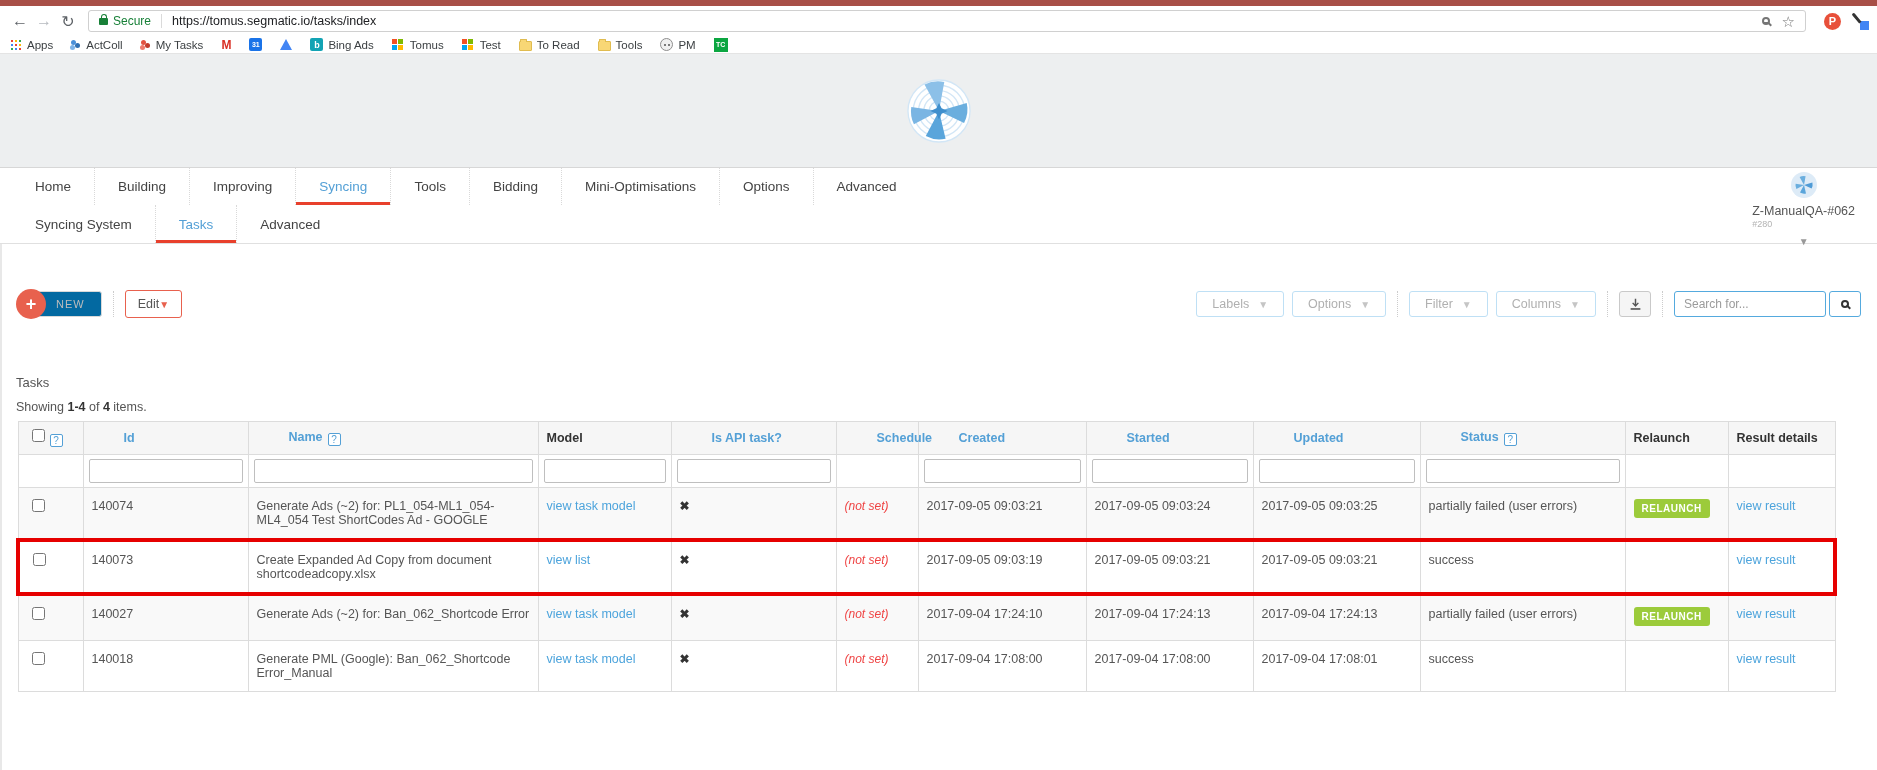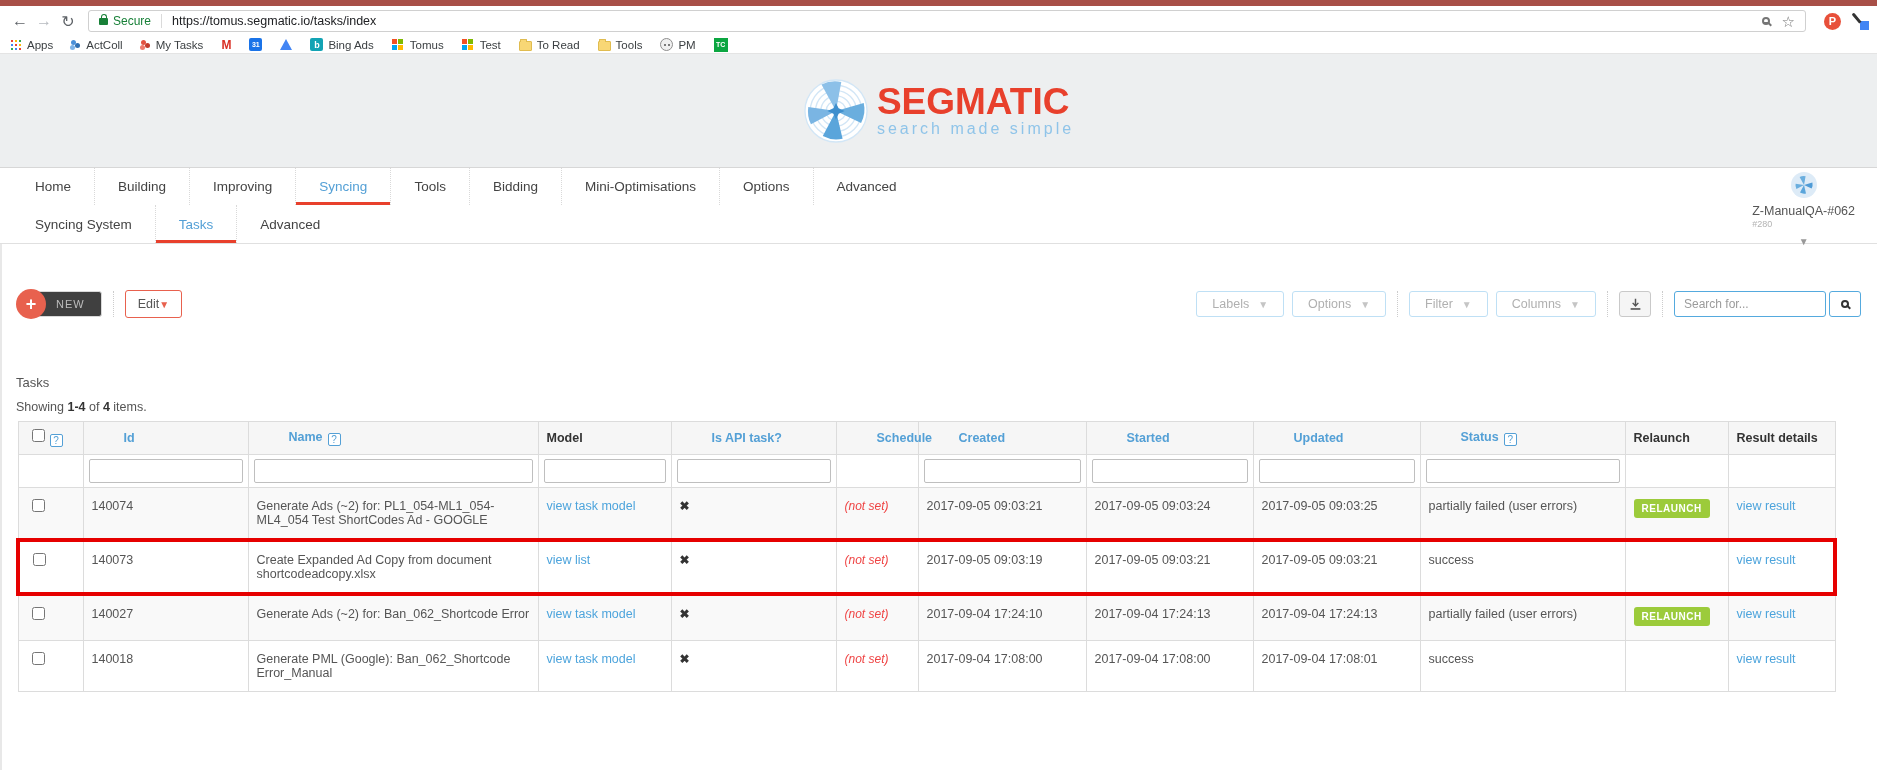--- a/index.html
+++ b/index.html
@@ -86,21 +86,21 @@
   .sub-nav .nav-item { font-size:13.5px; }
 
   .left-edge { position:absolute; left:0; top:244px; bottom:0; width:2px; background:#e8e8e8; }
 
   
   .toolbar { margin:45px 16px 0 16px; display:flex; align-items:center; }
   .tb-left { display:flex; align-items:center; }
   .new-btn { display:flex; align-items:center; cursor:pointer; position:relative; }
   .new-circle { width:30px; height:30px; border-radius:50%; background:#e8614e; color:#fff; font-size:18px;
     font-weight:bold; display:flex; align-items:center; justify-content:center; z-index:2; }
-  .new-pill { height:26px; border:1px solid #d9d9d9; border-radius:3px; background:#404040;
+  .new-pill { height:26px; border:1px solid #d9d9d9; border-radius:3px; background:#0369a1;
     margin-left:-15px; padding:0 16px 0 24px; display:flex; align-items:center;
     font-size:11px; letter-spacing:1px; color:#bcbcbc; }
   .tb-sep { width:1px; height:26px; border-left:1px dotted #ccc; margin:0 11px; }
   .btn { height:28px; border-radius:3px; background:#fff; display:flex; align-items:center;
     padding:0 12px; font-size:12.5px; cursor:pointer; white-space:nowrap; }
   .edit-btn { border:1px solid #e8614e; color:#555; }
   .edit-btn .caret { color:#e8614e; }
   .tb-right { margin-left:auto; display:flex; align-items:center; }
   .btn-muted { border:1px solid #bfe0f5; color:#b0b0b0; gap:9px; height:26px; padding:0 15px; }
   .btn-muted .caret { color:#c5c5c5; }
@@ -234,24 +234,20 @@
       <circle cx="50" cy="50" r="39" fill="none" stroke="#d2e6f6" stroke-width="2"></circle>
       <circle cx="50" cy="50" r="31" fill="none" stroke="#d2e6f6" stroke-width="2"></circle>
       <circle cx="50" cy="50" r="23" fill="none" stroke="#d2e6f6" stroke-width="2"></circle>
       <circle cx="50" cy="50" r="15" fill="none" stroke="#d2e6f6" stroke-width="2"></circle>
       <path d="M50 50 L28 10 A45 45 0 0 1 58 6 Z" fill="#8cc0e8"></path>
       <path d="M50 50 L92 38 A43 43 0 0 1 88 68 Z" fill="#6aaede"></path>
       <path d="M50 50 L60 92 A43 43 0 0 1 30 88 Z" fill="#5aa5db"></path>
       <path d="M50 50 L12 70 A43 43 0 0 1 8 44 Z" fill="#7ab5e3"></path>
       <path d="M50 38 L54 46 L63 50 L54 54 L50 63 L46 54 L37 50 L46 46 Z" fill="#3f8fcd"></path>
     </svg>
-    <div class="logo-text">
-      <div class="logo-title">SEGMATIC</div>
-      <div class="logo-tagline">search made simple</div>
-    </div>
   </div>
 </div>
 
 <div class="main-nav">
   <div class="nav-item">
       <span>Home</span>
     </div>
   <div class="nav-item">
       <span>Building</span>
     </div>

